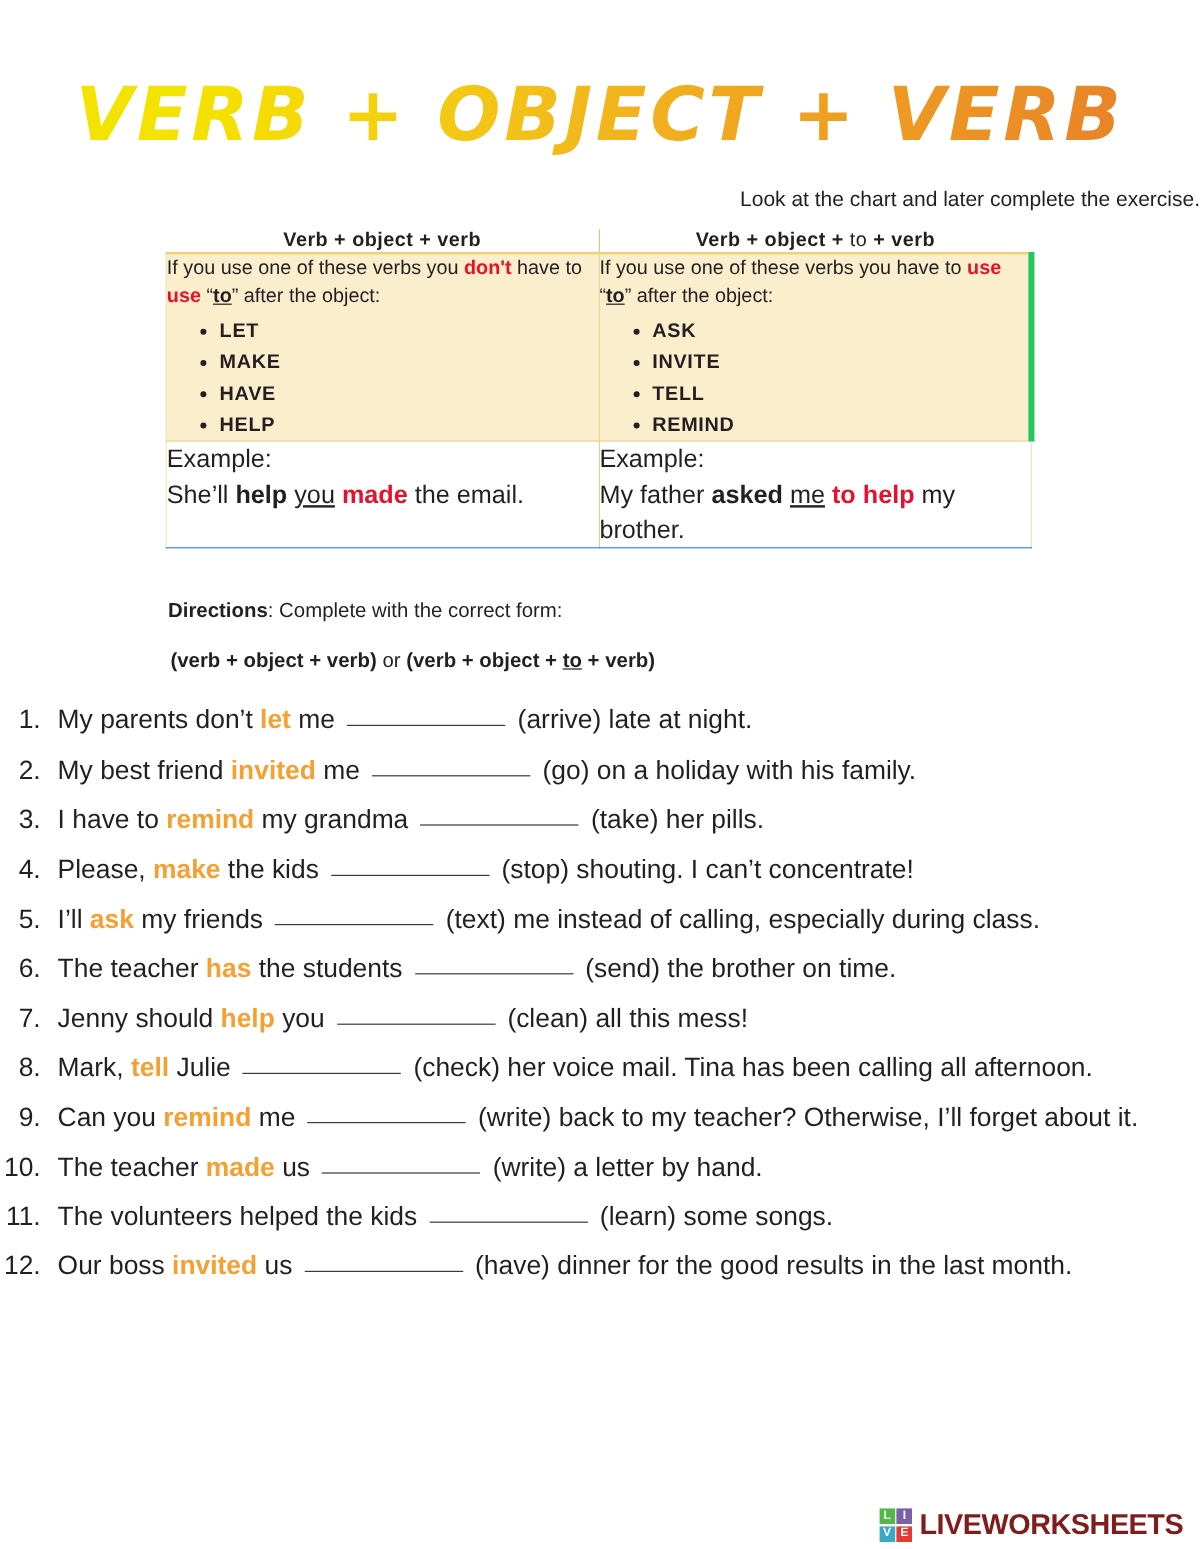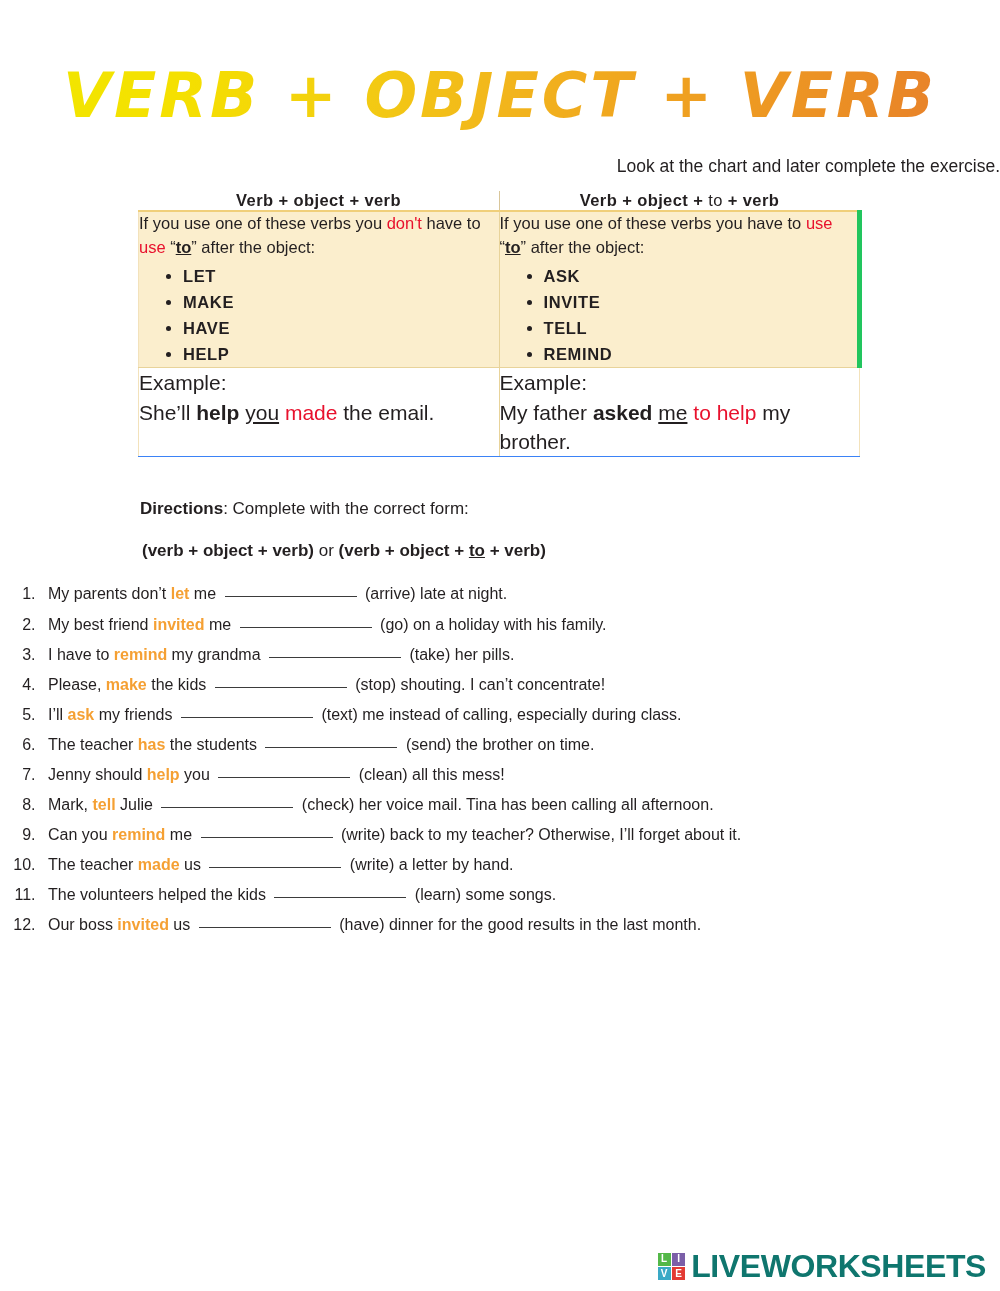--- a/index.html
+++ b/index.html
@@ -100,39 +100,39 @@
     margin: 4px 0 0 0;
     padding-left: 44px;
     list-style: disc;
   }
   .vlist li {
     font-weight: 700;
     letter-spacing: .6px;
     line-height: 1.58;
     font-size: 16.5px;
   }
-  .red  { color: #e8112d; font-weight: 400; }
+  .red  { color: #e8112d; font-weight: 700; }
   .bk   { font-weight: 700; }
   .uline{ text-decoration: underline; }
   .bku  { font-weight: 700; text-decoration: underline; }
 
   
   .directions {
     margin: 42px 0 0 140px;
     font-size: 17px;
   }
   .forms {
     margin: 22px 0 0 142px;
     font-size: 17px;
   }
 
   
   ol.exercises {
     margin: 18px 0 16px 0;
-    font-size: 16px;
+    font-size: 22px;
     line-height: 1.88;
   }
   ol.exercises li {
     padding-left: 8px;
     margin-bottom: 0px;
   }
   .ov { color: #f5a033; font-weight: 700; }
   .blank {
     display: inline-block;
     border-bottom: 1.6px solid #3b3b3b;
@@ -167,23 +167,23 @@
     font-family: "Liberation Sans", sans-serif;
     line-height: 1;
   }
   .lw-l { background: #53b848; }
   .lw-i { background: #7b5fa8; }
   .lw-v { background: #3aa9c6; }
   .lw-e { background: #e33b34; }
   .lw-text {
     font-family: "Liberation Sans", sans-serif;
     font-weight: 700;
-    font-size: 32px;
+    font-size: 24px;
     letter-spacing: -0.4px;
-    color: #0f766e;
+    color: #7f1d1d;
   }
 </style>
 </head>
 <body>
 
 <div class="title-wrap">
   <div class="title">VERB + OBJECT + VERB</div>
 </div>
 
 <div class="intro">Look at the chart and later complete the exercise.</div>

